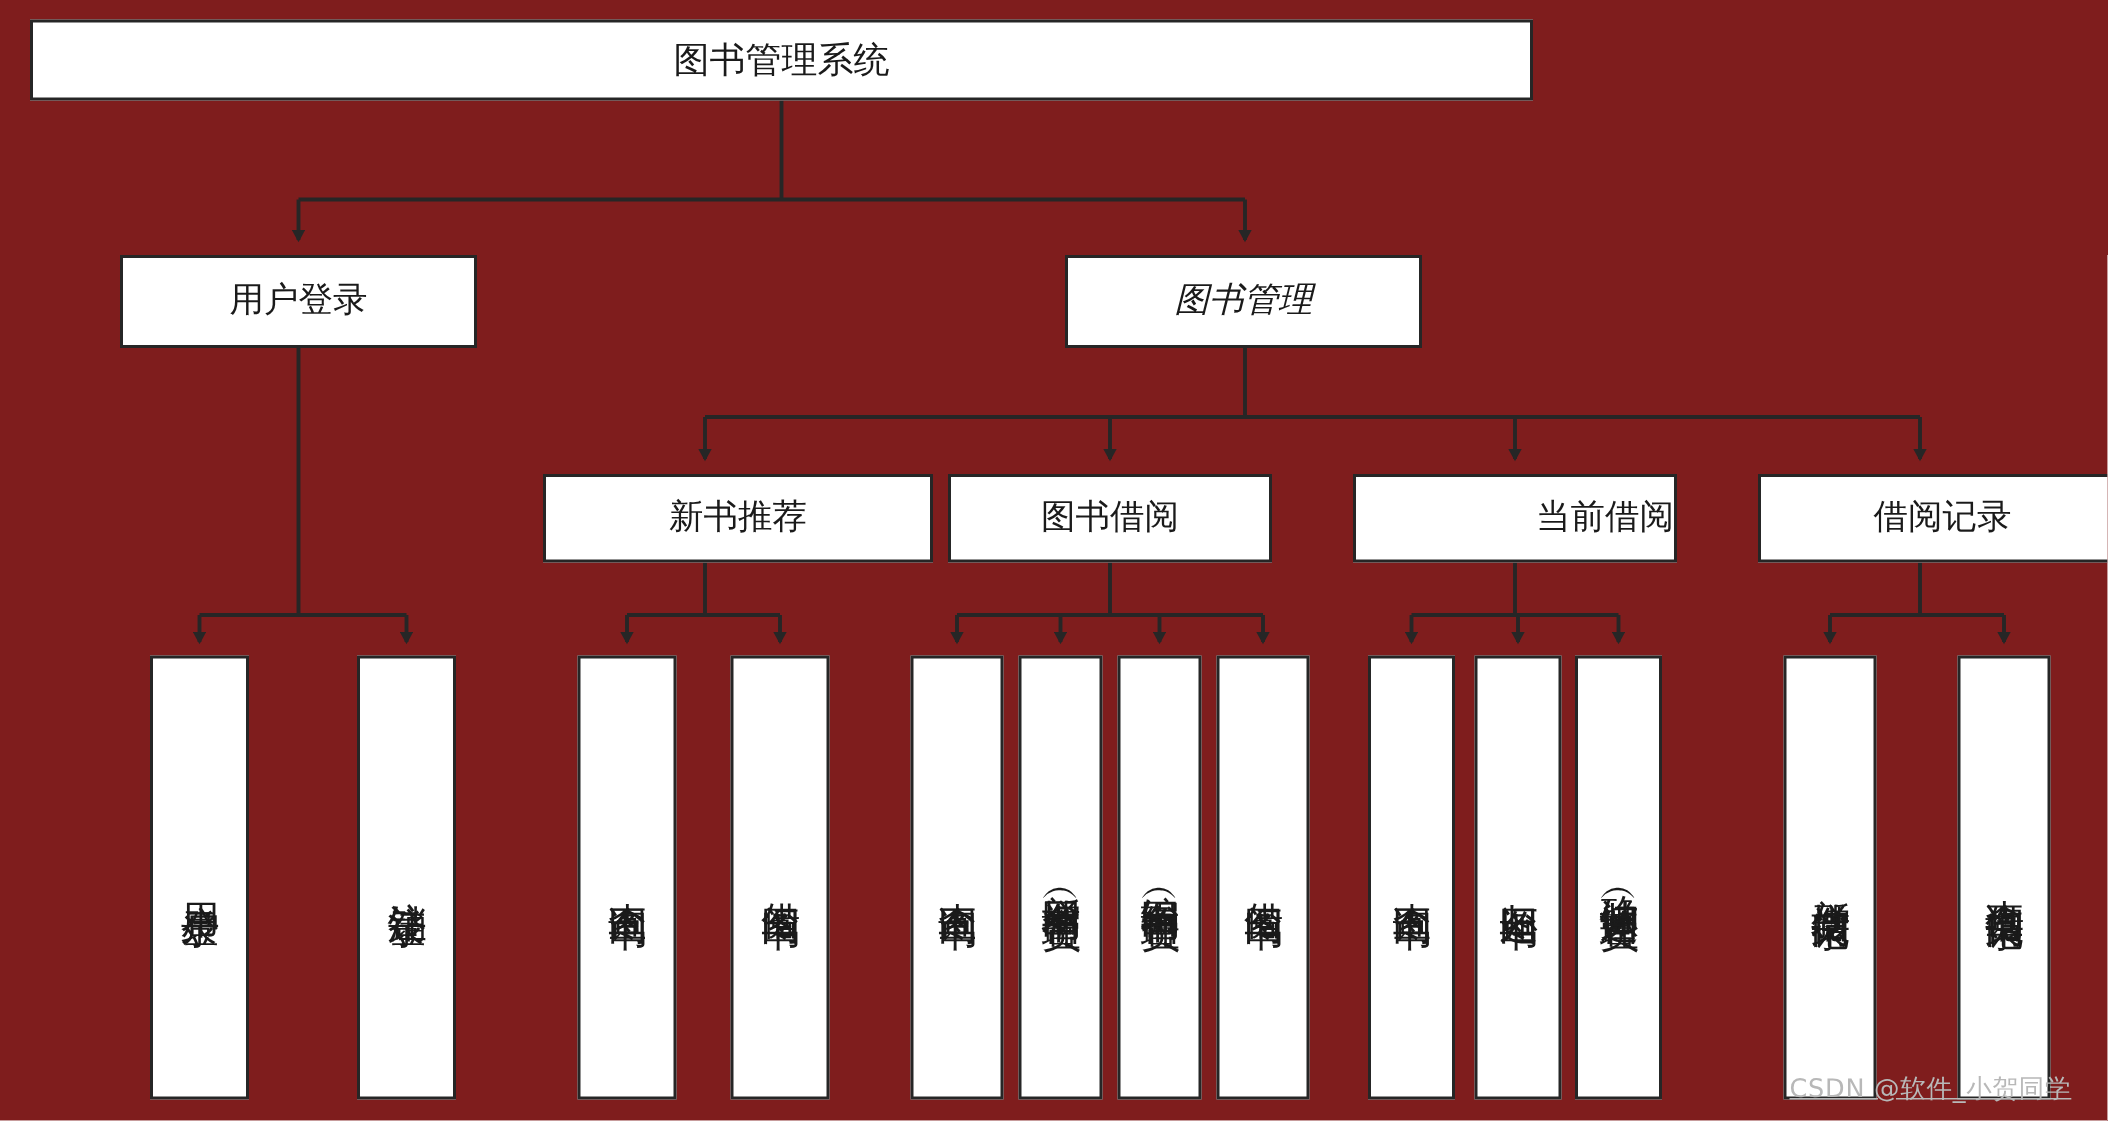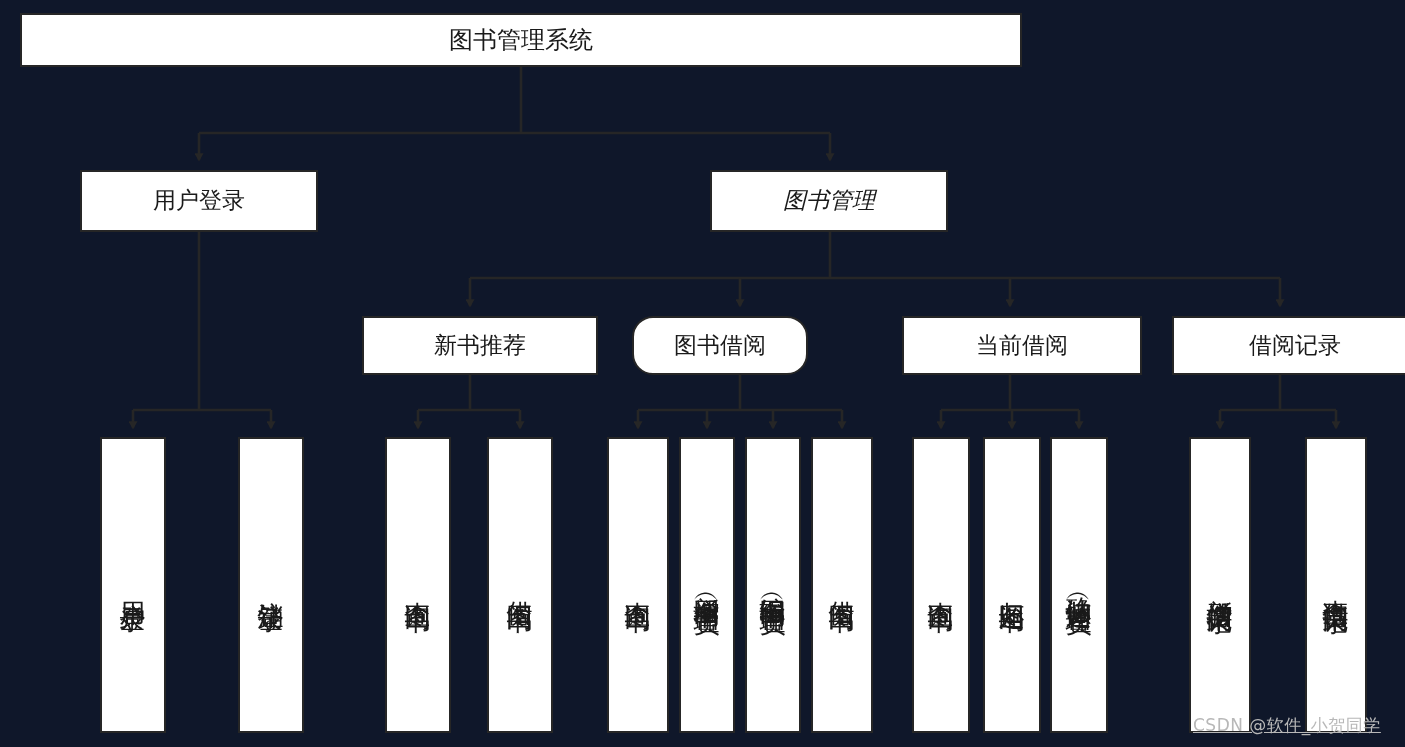--- a/index.html
+++ b/index.html
@@ -7,21 +7,21 @@
     padding: 0;
     background: #ffffff;
   }
   body {
     font-family: "DejaVu Sans", "Liberation Sans", sans-serif;
   }
   #canvas {
     position: relative;
     width: 1405px;
     height: 747px;
-    background: #0f172a;
+    background: #7f1d1d;
     overflow: hidden;
   }
   #wires {
     position: absolute;
     left: 0;
     top: 0;
     width: 1405px;
     height: 747px;
     pointer-events: none;
   }
@@ -130,27 +130,27 @@
     <span class="label">图书管理系统</span>
   </div>
 
   <div class="node horiz" style="left:80px; top:170px; width:238px; height:62px;">
     <span class="label">用户登录</span>
   </div>
   <div class="node horiz" style="left:710px; top:170px; width:238px; height:62px;font-style:italic;">
     <span class="label">图书管理</span>
   </div>
 
-  <div class="node horiz" style="left:362px; top:316px; width:236px; height:59px;">
+  <div class="node horiz" style="left:362px; top:316px; width:260px; height:59px;">
     <span class="label">新书推荐</span>
   </div>
-  <div class="node horiz" style="left:632px; top:316px; width:176px; height:59px;border-radius:21px;">
+  <div class="node horiz" style="left:632px; top:316px; width:216px; height:59px;">
     <span class="label">图书借阅</span>
   </div>
-  <div class="node horiz" style="left:902px; top:316px; width:240px; height:59px;">
+  <div class="node horiz" style="left:902px; top:316px; width:216px; height:59px;justify-content:flex-end;">
     <span class="label">当前借阅</span>
   </div>
   <div class="node horiz" style="left:1172px; top:316px; width:246px; height:59px;">
     <span class="label">借阅记录</span>
   </div>
 
   <div class="node vert" style="left:100px; top:437px; width:66px; height:296px;">
     <span class="label">用户登录</span>
   </div>
   <div class="node vert" style="left:238px; top:437px; width:66px; height:296px;">

